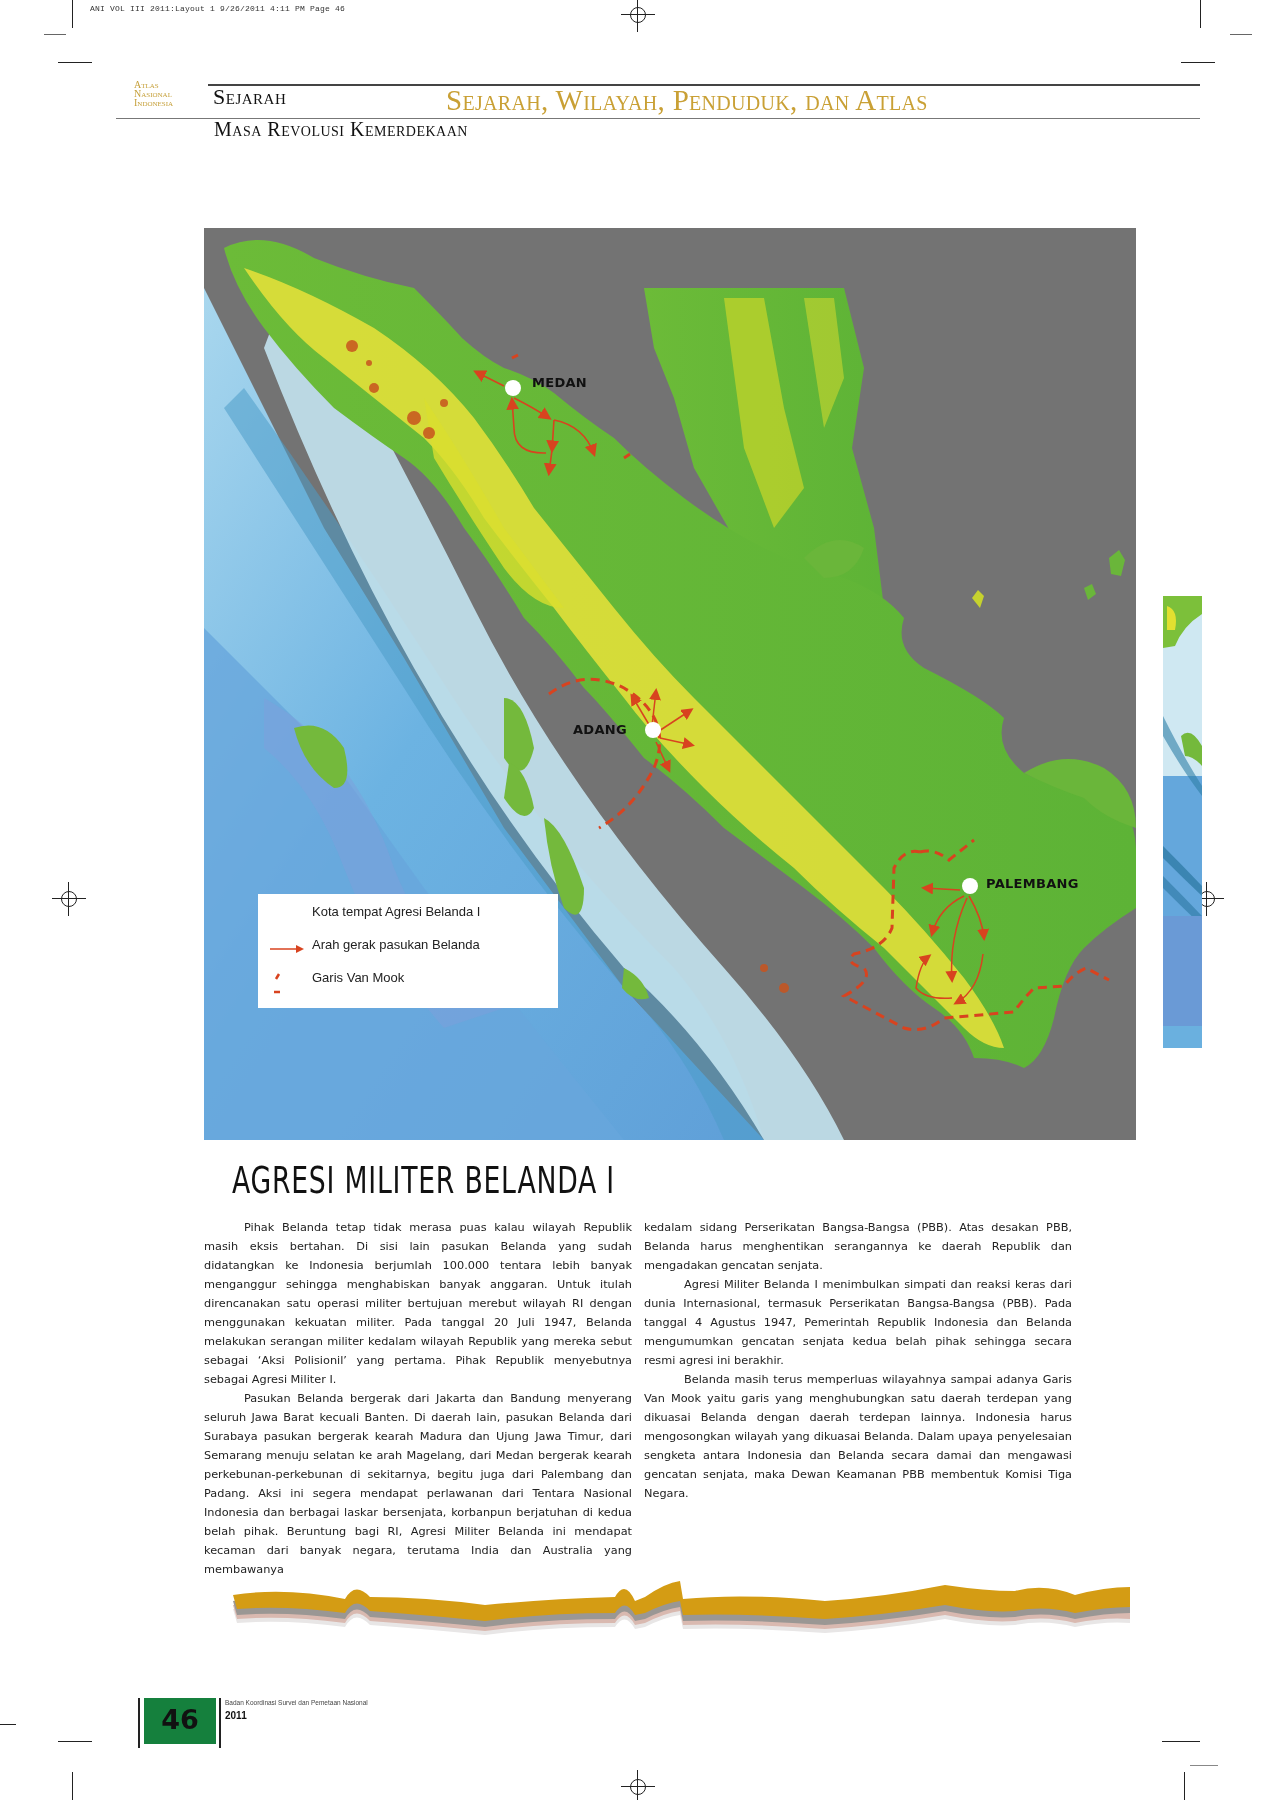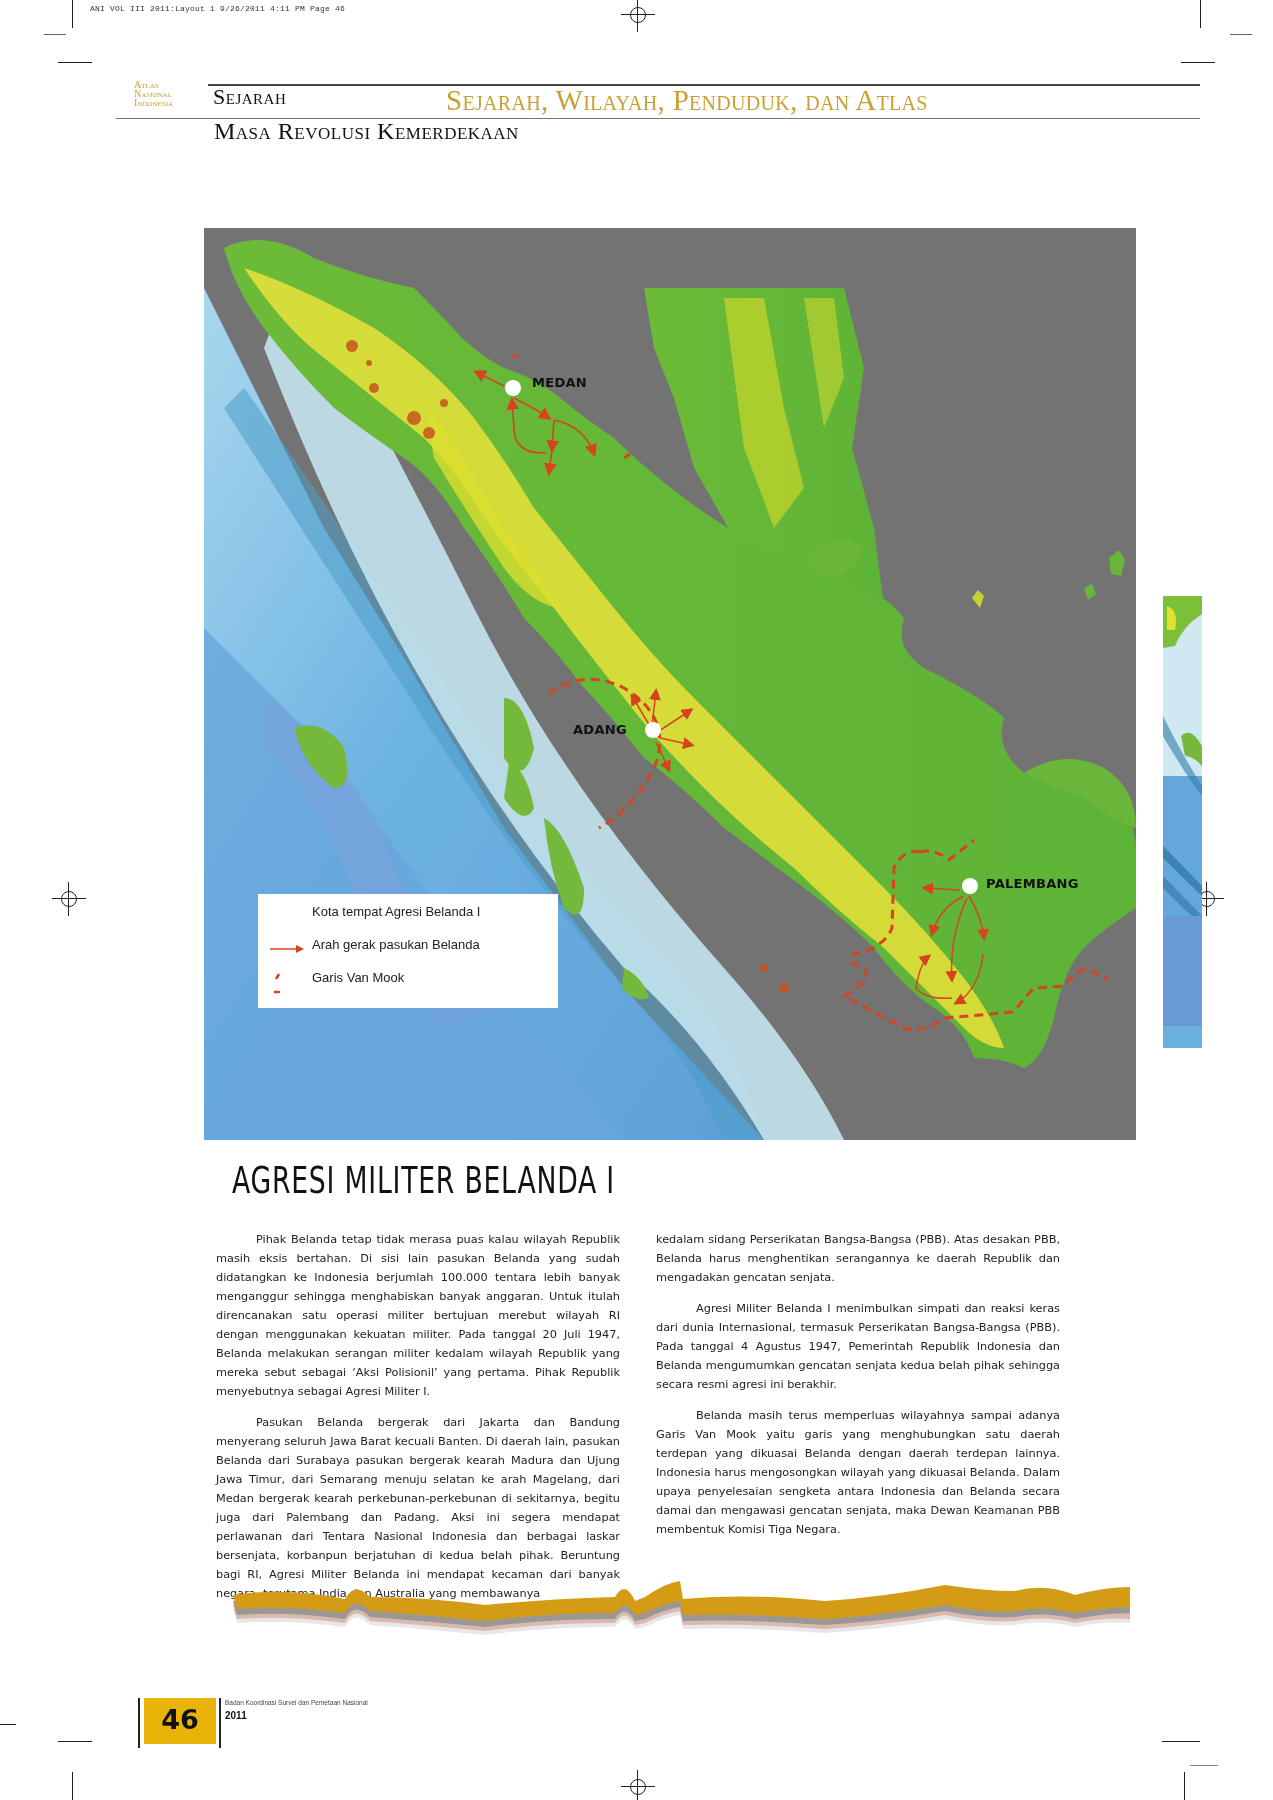--- a/index.html
+++ b/index.html
@@ -11,43 +11,43 @@
   .reg .v { position:absolute; left:16px; top:0; width:1.3px; height:34px; background:#222; }
   .reg .c { position:absolute; left:9px; top:9px; width:14px; height:14px; border:1.3px solid #222; border-radius:50%; }
 
   .header { position:absolute; left:0; top:0; width:1273px; height:150px; }
   .atlas { position:absolute; left:134px; top:80px; width:72px; font-family:"Liberation Serif", serif; color:#c6a03a; text-align:left; line-height:9px; font-size:10px; font-variant:small-caps; }
   .atlas div { white-space:nowrap; }
   .hline-top { position:absolute; left:208px; top:84px; width:992px; height:1.5px; background:#444; }
   .hline-bot { position:absolute; left:116px; top:118px; width:1084px; height:1px; background:#777; }
   .sejarah { position:absolute; left:213px; top:84px; font-family:"Liberation Serif", serif; font-size:22px; color:#111; font-variant:small-caps; letter-spacing:0.5px; }
   .banner { position:absolute; left:446px; top:84px; font-family:"Liberation Serif", serif; font-size:29px; color:#c9a035; font-variant:small-caps; letter-spacing:0.3px; }
-  .subtitle { position:absolute; left:214px; top:118px; font-family:"Liberation Serif", serif; font-size:24px; color:#111; font-variant:small-caps; letter-spacing:0.5px; }
+  .subtitle { position:absolute; left:214px; top:118px; font-family:"Liberation Serif", serif; font-size:20px; color:#111; font-variant:small-caps; letter-spacing:0.5px; }
 
   .map { position:absolute; left:204px; top:228px; width:932px; height:912px; overflow:hidden; background:#737373; }
   .map svg { display:block; }
   .city-label { position:absolute; font-family:"DejaVu Sans", sans-serif; font-weight:bold; font-size:13px; color:#111; letter-spacing:0.3px; }
   .legend { position:absolute; left:54px; top:666px; width:300px; height:114px; background:#fff; }
   .legend .row { position:absolute; left:0; width:250px; height:22px; }
   .legend .txt { position:absolute; left:54px; top:0; font-size:13px; color:#222; white-space:nowrap; }
   .legend .sym { position:absolute; left:10px; top:5px; width:40px; height:14px; }
 
   .sidestrip { position:absolute; left:1163px; top:596px; width:39px; height:452px; overflow:hidden; }
 
   .article-title { position:absolute; left:232px; top:1158px; font-family:"DejaVu Sans Condensed", "DejaVu Sans", sans-serif; font-size:38px; color:#111; transform:scaleX(0.78); transform-origin:left top; letter-spacing:1px; white-space:nowrap; }
   .col { position:absolute; top:1218px; width:428px; font-family:"DejaVu Sans", sans-serif; font-size:11.3px; line-height:19px; color:#222; text-align:justify; hyphens:manual; }
-  .col p { margin:12px; text-indent:40px; }
+  .col p { margin:0; text-indent:40px; }
   .col p.noindent { text-indent:0; }
   .col-left { left:204px; }
   .col-right { left:644px; }
 
   .ribbon { position:absolute; left:225px; top:1575px; width:980px; height:60px; }
 
   .footer-left-line { position:absolute; left:138px; top:1698px; width:1.5px; height:50px; background:#222; }
-  .pagebox { position:absolute; left:144px; top:1698px; width:72px; height:46px; background:#eab308; }
+  .pagebox { position:absolute; left:144px; top:1698px; width:72px; height:46px; background:#15803d; }
   .pagenum { position:absolute; left:0; top:6px; width:72px; text-align:center; font-family:"DejaVu Sans", sans-serif; font-size:27px; font-weight:bold; color:#111; }
   .footer-mid-line { position:absolute; left:219px; top:1698px; width:1.5px; height:50px; background:#222; }
   .footer-org { position:absolute; left:225px; top:1699px; font-size:6.5px; color:#444; white-space:nowrap; }
   .footer-year { position:absolute; left:225px; top:1710px; font-size:10px; font-weight:bold; color:#111; }
 </style>
 </head>
 <body>
 
 <div class="slug">ANI VOL III 2011:Layout 1  9/26/2011  4:11 PM  Page 46</div>
 <div class="mark" style="left:72px;top:0;width:1px;height:28px;"></div>

